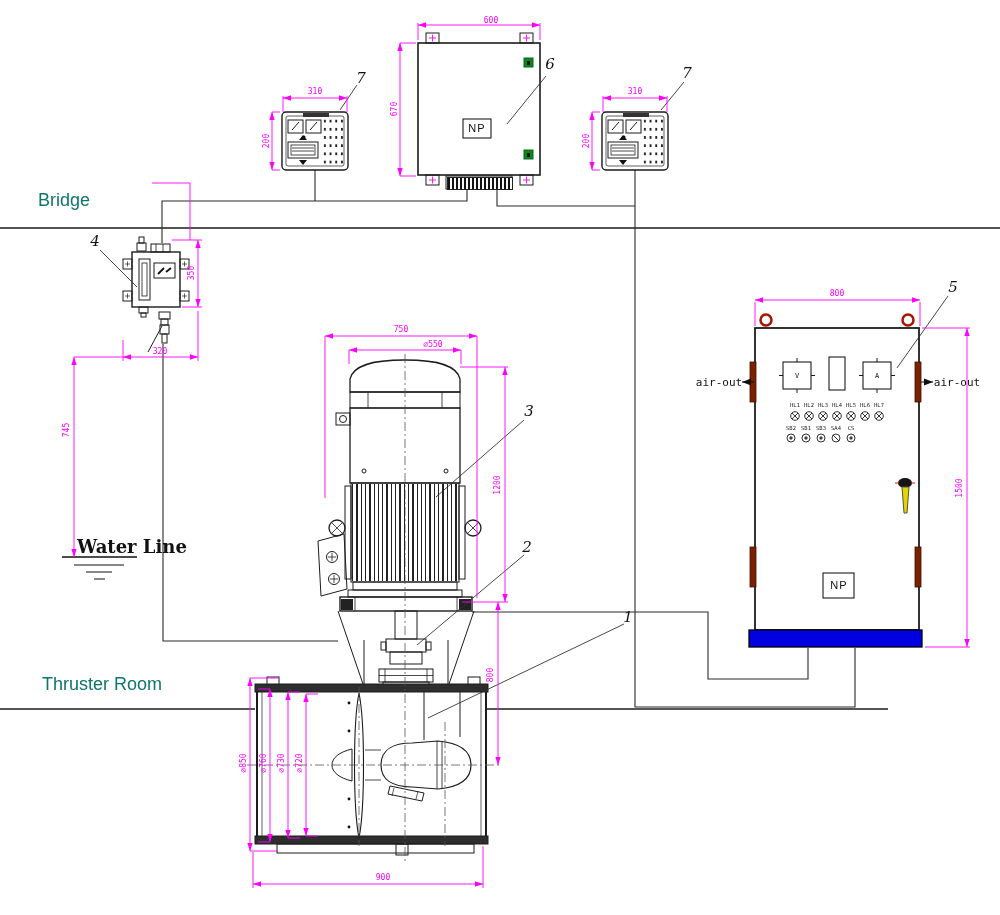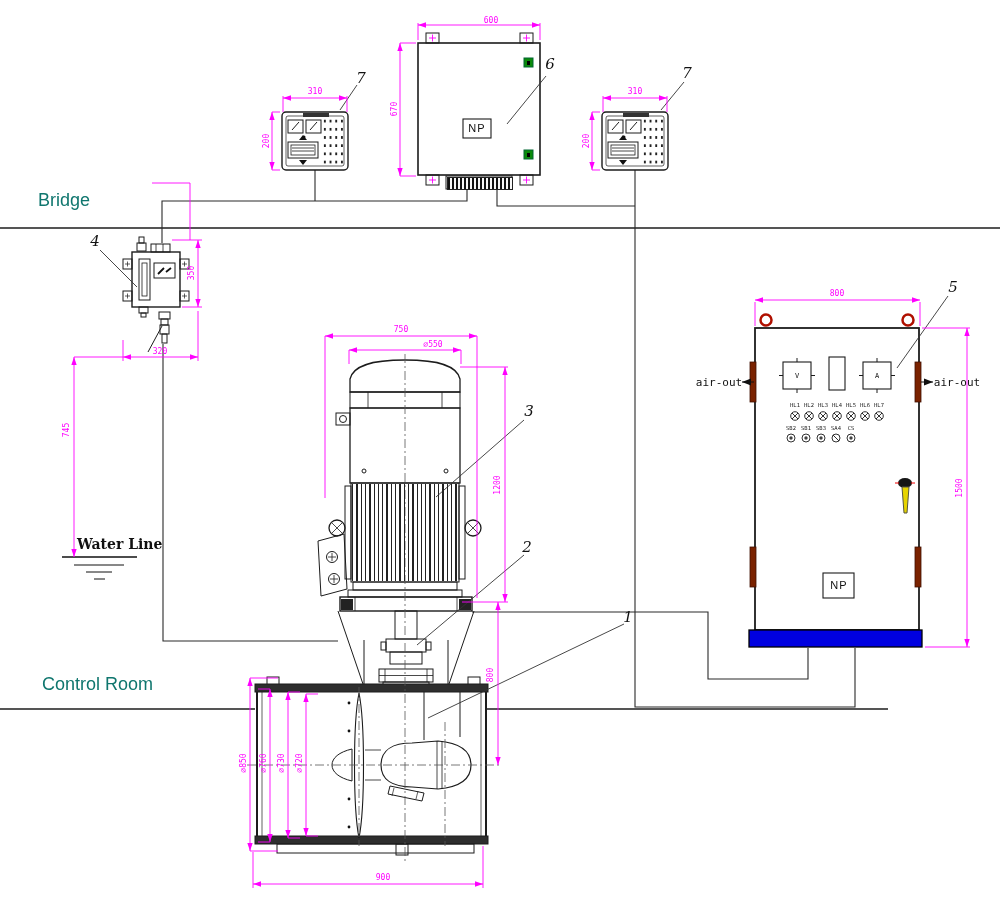--- a/index.html
+++ b/index.html
@@ -3,21 +3,21 @@
 <meta charset="utf-8">
 <style>
   html,body{margin:0;padding:0;background:#fff;}
   #stage{position:relative;width:1000px;height:915px;background:#ffffff;overflow:hidden;
          font-family:"Liberation Sans",sans-serif;}
   #stage svg{position:absolute;left:0;top:0;}
   .abs{position:absolute;white-space:nowrap;}
   .ctr{transform:translate(-50%,-50%);}
   .deck{font-size:18px;color:#0f766e;}
   .bctitle{font-size:23px;color:#171717;}
-  .wl{font-family:"DejaVu Serif",serif;font-weight:bold;font-size:14px;color:#111;}
+  .wl{font-family:"DejaVu Serif",serif;font-weight:bold;font-size:18px;color:#111;}
   .callout{font-family:"DejaVu Serif",serif;font-style:italic;font-size:15px;color:#111;}
   .dim{font-family:"DejaVu Sans Mono",monospace;font-size:8px;color:#ff00ff;}
   .dimv{transform:translate(-50%,-50%) rotate(-90deg);}
   .np{font-family:Liberation Sans, sans-serif;font-size:11px;color:#111;letter-spacing:1px;}
   .meterltr{font-family:"DejaVu Sans Mono",monospace;font-size:7px;color:#111;}
   .tiny{font-family:"DejaVu Sans Mono",monospace;font-size:5.5px;color:#222;}
   .airlbl{font-family:"DejaVu Sans Mono",monospace;font-size:11px;color:#111;}
   .hatch{background:repeating-linear-gradient(90deg,#111 0px,#111 1.6px,#f8f8f8 1.6px,#f8f8f8 4px);border:1px solid #222;}
   .fins{background:repeating-linear-gradient(90deg,#222 0px,#222 1.3px,transparent 1.3px,transparent 4.3px);}
   .btngrid{background-image:radial-gradient(circle,#222 1.1px,transparent 1.4px);background-size:5.7px 8.2px;}
@@ -314,21 +314,21 @@
              M190,183 V240 M152,183 H190"></path>
   </g>
 </svg>
 
   <div class="abs hatch" style="left:447px;top:177px;width:64px;height:11px;"></div>
   <div class="abs fins" style="left:352px;top:484px;width:106px;height:97px;"></div>
   <div class="abs btngrid" style="left:322px;top:117px;width:23px;height:49px;"></div>
   <div class="abs btngrid" style="left:642px;top:117px;width:23px;height:49px;"></div>
 
   <div class="abs deck" style="left:38px;top:190px;">Bridge</div>
-  <div class="abs deck" style="left:42px;top:674px;">Control Room</div>
+  <div class="abs deck" style="left:42px;top:674px;">Thruster Room</div>
   <div class="abs wl" style="left:77px;top:536px;">Water Line</div>
 
   <div class="abs callout ctr" style="left:628px;top:617px;">1</div>
   <div class="abs callout ctr" style="left:527px;top:547px;">2</div>
   <div class="abs callout ctr" style="left:529px;top:411px;">3</div>
   <div class="abs callout ctr" style="left:95px;top:241px;">4</div>
   <div class="abs callout ctr" style="left:953px;top:287px;">5</div>
   <div class="abs callout ctr" style="left:550px;top:64px;">6</div>
   <div class="abs callout ctr" style="left:361px;top:78px;">7</div>
   <div class="abs callout ctr" style="left:687px;top:73px;">7</div>

